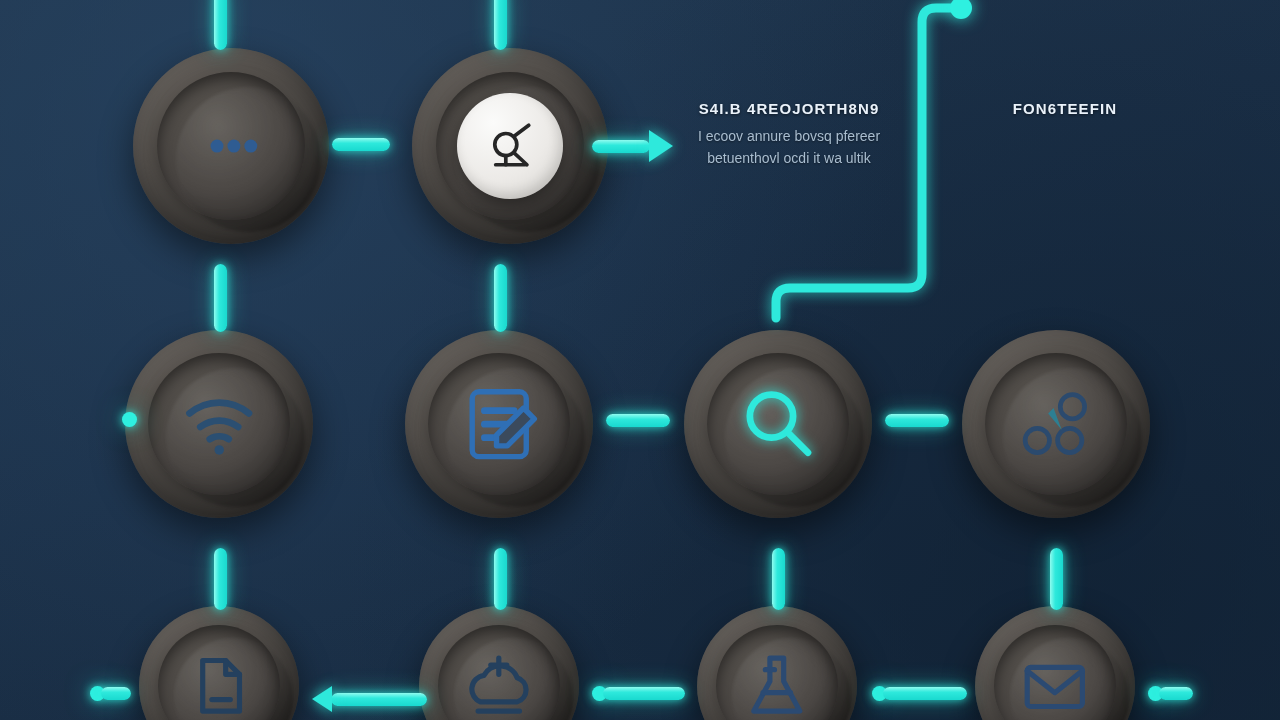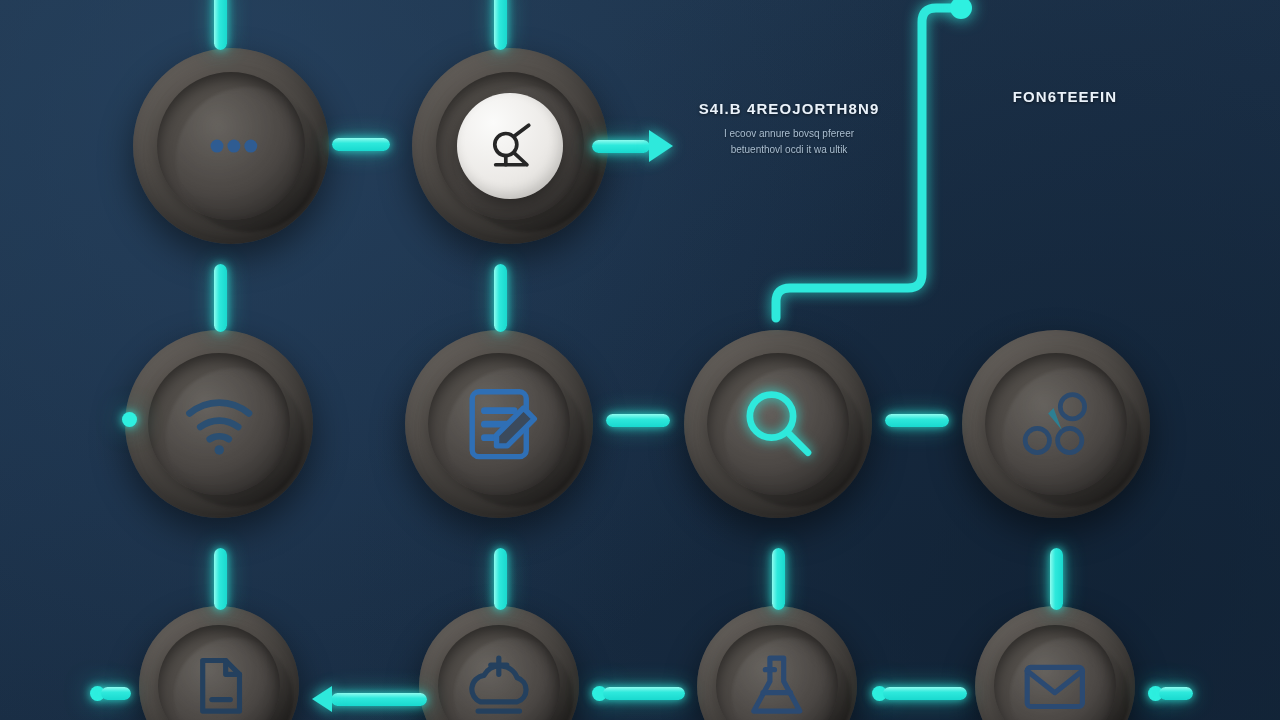--- a/index.html
+++ b/index.html
@@ -95,21 +95,21 @@
 
   
   .txt{position:absolute;z-index:3;text-align:center;color:#d6e2ee;}
   .txt .t-title{
     font-size:15px;font-weight:bold;letter-spacing:1.1px;
     color:#eaf2fa;margin:0 0 9px 0;
     filter:blur(.5px);
     text-shadow:0 1px 3px rgba(0,0,0,.55);
   }
   .txt .t-body{
-    font-size:10px;line-height:1.55;color:#a9bdcf;
+    font-size:14px;line-height:1.55;color:#a9bdcf;
     filter:blur(.55px);
     text-shadow:0 1px 2px rgba(0,0,0,.45);
     margin:0;
   }
 </style>
 </head>
 <body>
 
 <div class="bg-gradient"></div>
 
@@ -302,17 +302,17 @@
       </svg>
     </div>
   </div>
 
   <div class="txt" style="left:690px;top:100px;width:198px;">
     <p class="t-title">S4I.B 4REOJORTH8N9</p>
     <p class="t-body" style="white-space:pre-line;">I ecoov annure bovsq pfereer
 betuenthovl ocdi it wa ultik</p>
   </div>
 
-  <div class="txt" style="left:960px;top:88px;width:210px;">
+  <div class="txt" style="left:960px;top:100px;width:210px;">
     <p class="t-title">FON6TEEFIN</p>
   </div>
 
 </div>
 
 </body></html>

